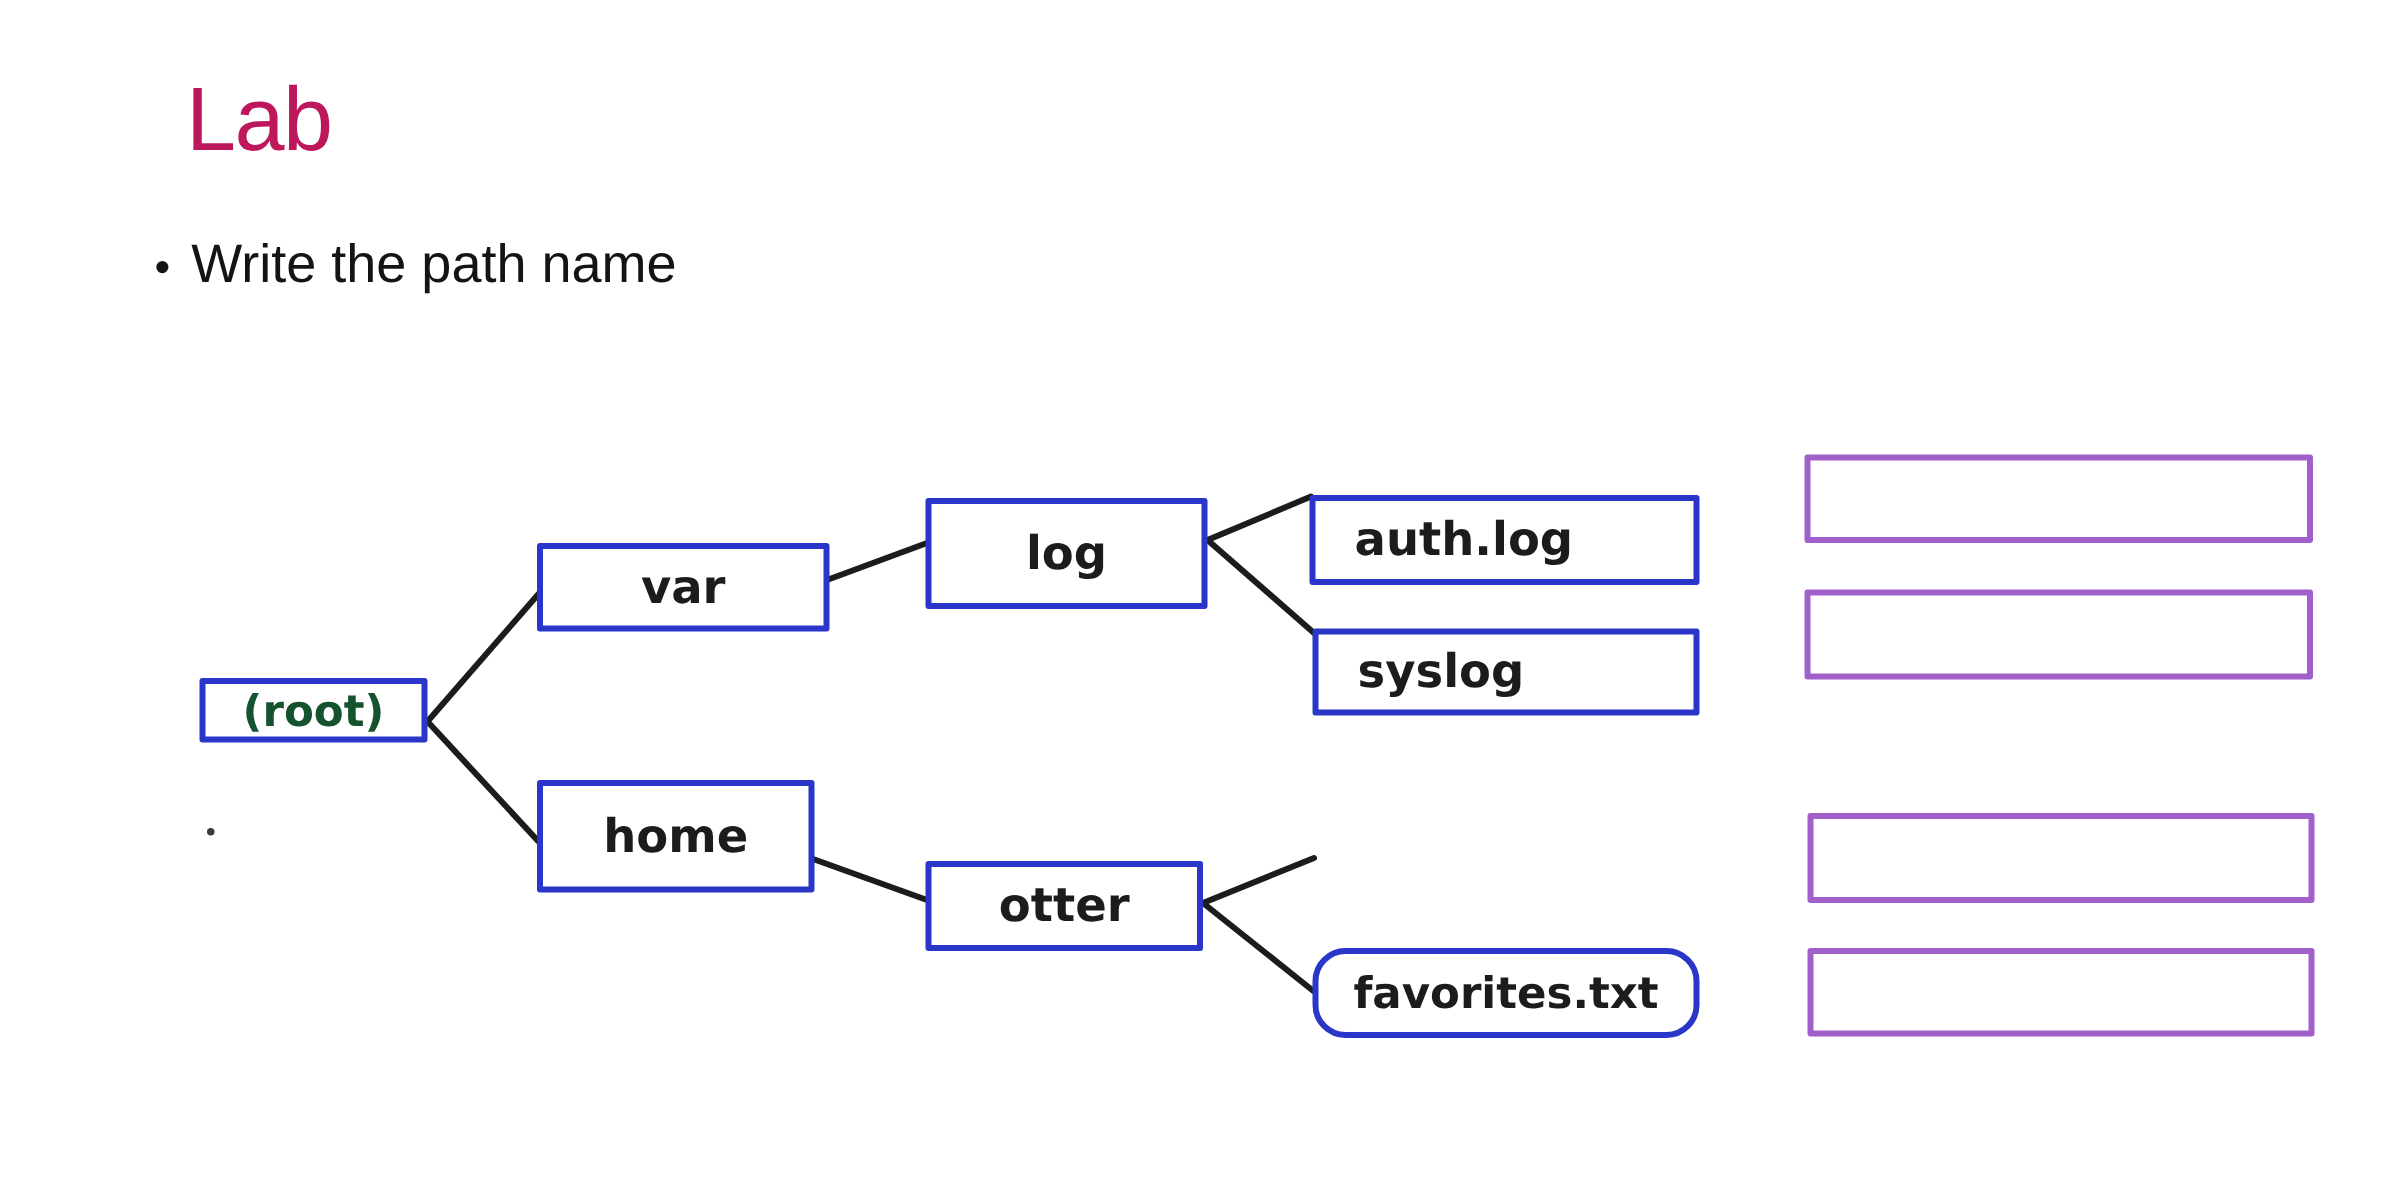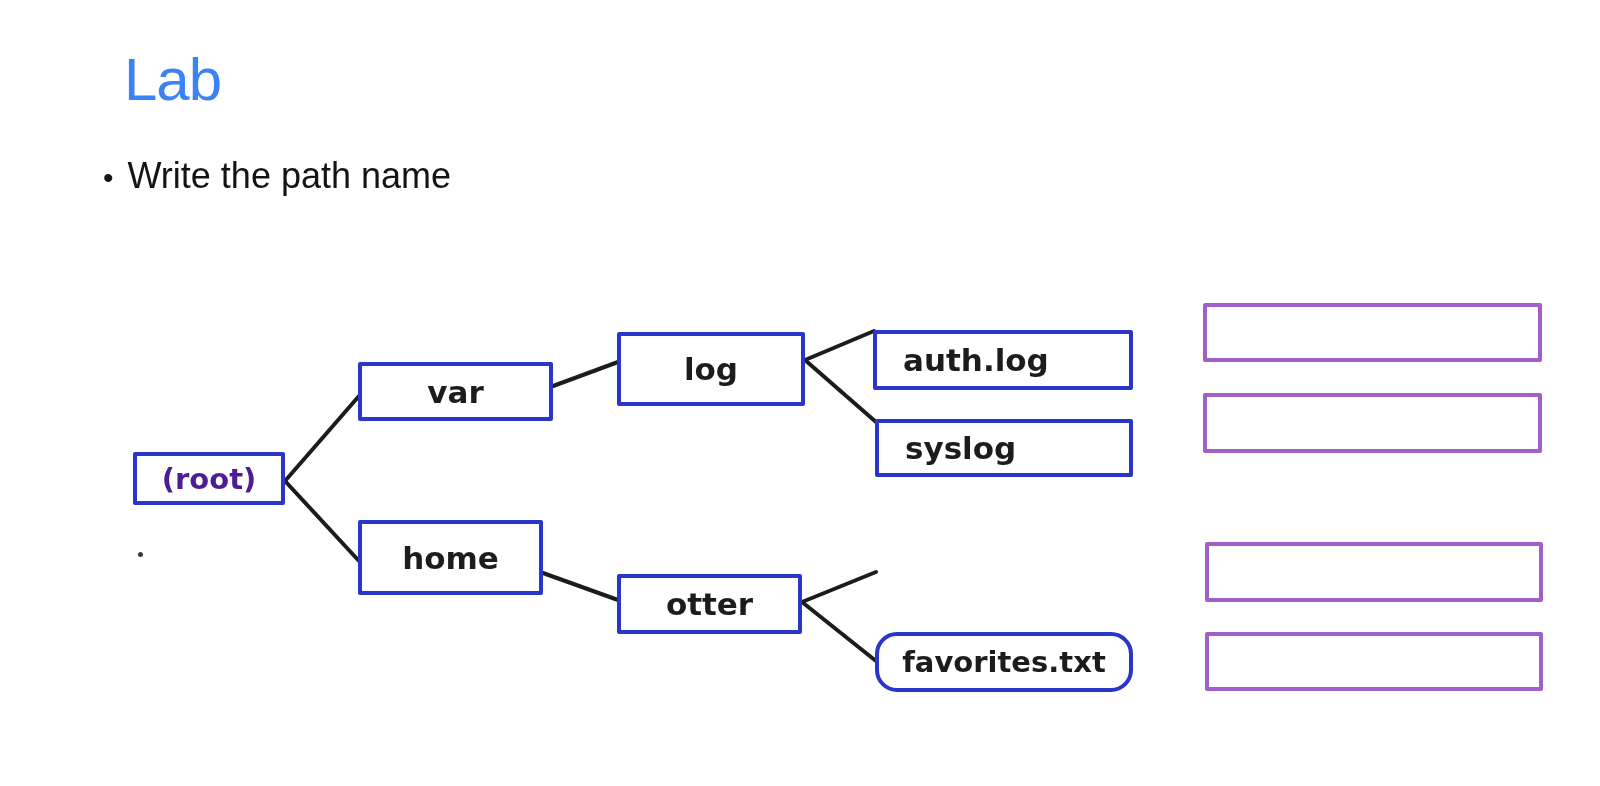--- a/index.html
+++ b/index.html
@@ -82,41 +82,41 @@
     height: 5px;
     border-radius: 50%;
     background: #3a3a3a;
   }
 </style>
 </head>
 <body>
 
 <div id="slide">
 
-  <div class="title" style="color:#3b82f6">Lab</div>
+  <div class="title" style="color:#be185d">Lab</div>
 
   <div class="bullet-row">
     <span class="bullet-dot">•</span>
     <span>Write the path name</span>
   </div>
 
   <svg class="edges" width="1600" height="786" viewBox="0 0 1600 786">
     <g stroke="#1c1c1c" stroke-width="4" stroke-linecap="round">
       <line x1="285" y1="481" x2="359" y2="396"></line>
       <line x1="285" y1="481" x2="359" y2="561"></line>
       <line x1="545" y1="389" x2="618" y2="362"></line>
       <line x1="805" y1="360" x2="874" y2="331"></line>
       <line x1="805" y1="360" x2="876" y2="422"></line>
       <line x1="543" y1="573" x2="618" y2="600"></line>
       <line x1="802" y1="602" x2="876" y2="572"></line>
       <line x1="802" y1="602" x2="876" y2="661"></line>
     </g>
   </svg>
 
-  <div class="node" style="left:133px; top:452px; width:152px; height:53px; border-color:#2936c8; color:#4c1d95; font-size:29px;">
+  <div class="node" style="left:133px; top:452px; width:152px; height:43px; border-color:#2936c8; color:#14532d; font-size:29px;">
     <span>(root)</span>
   </div>
 
   <div class="node" style="left:358px; top:362px; width:195px; height:59px; border-color:#2936c8;">
     <span>var</span>
   </div>
 
   <div class="node" style="left:617px; top:332px; width:188px; height:74px; border-color:#2936c8;">
     <span>log</span>
   </div>

